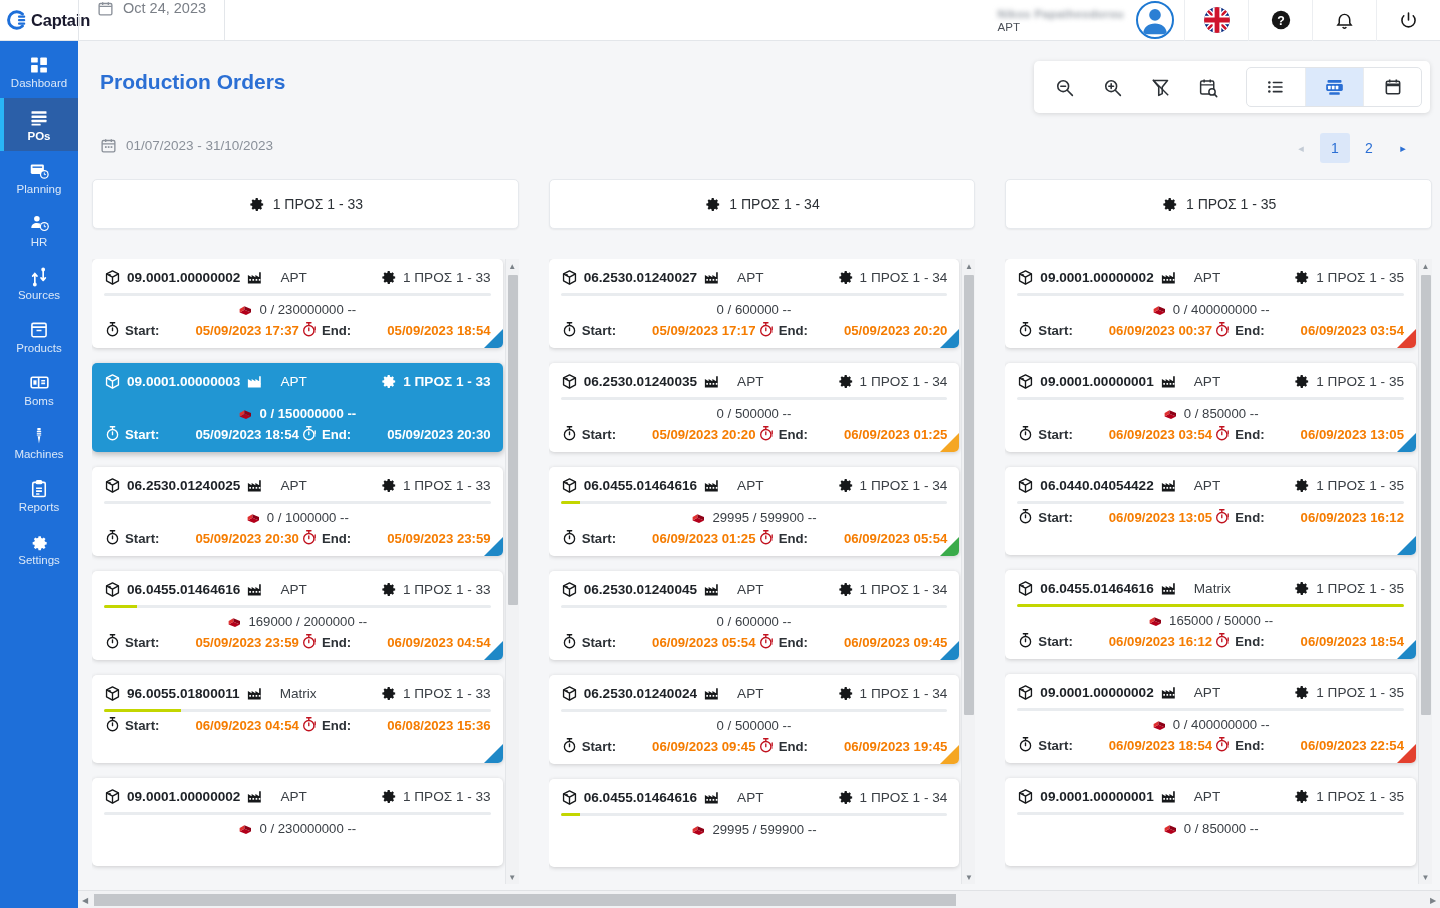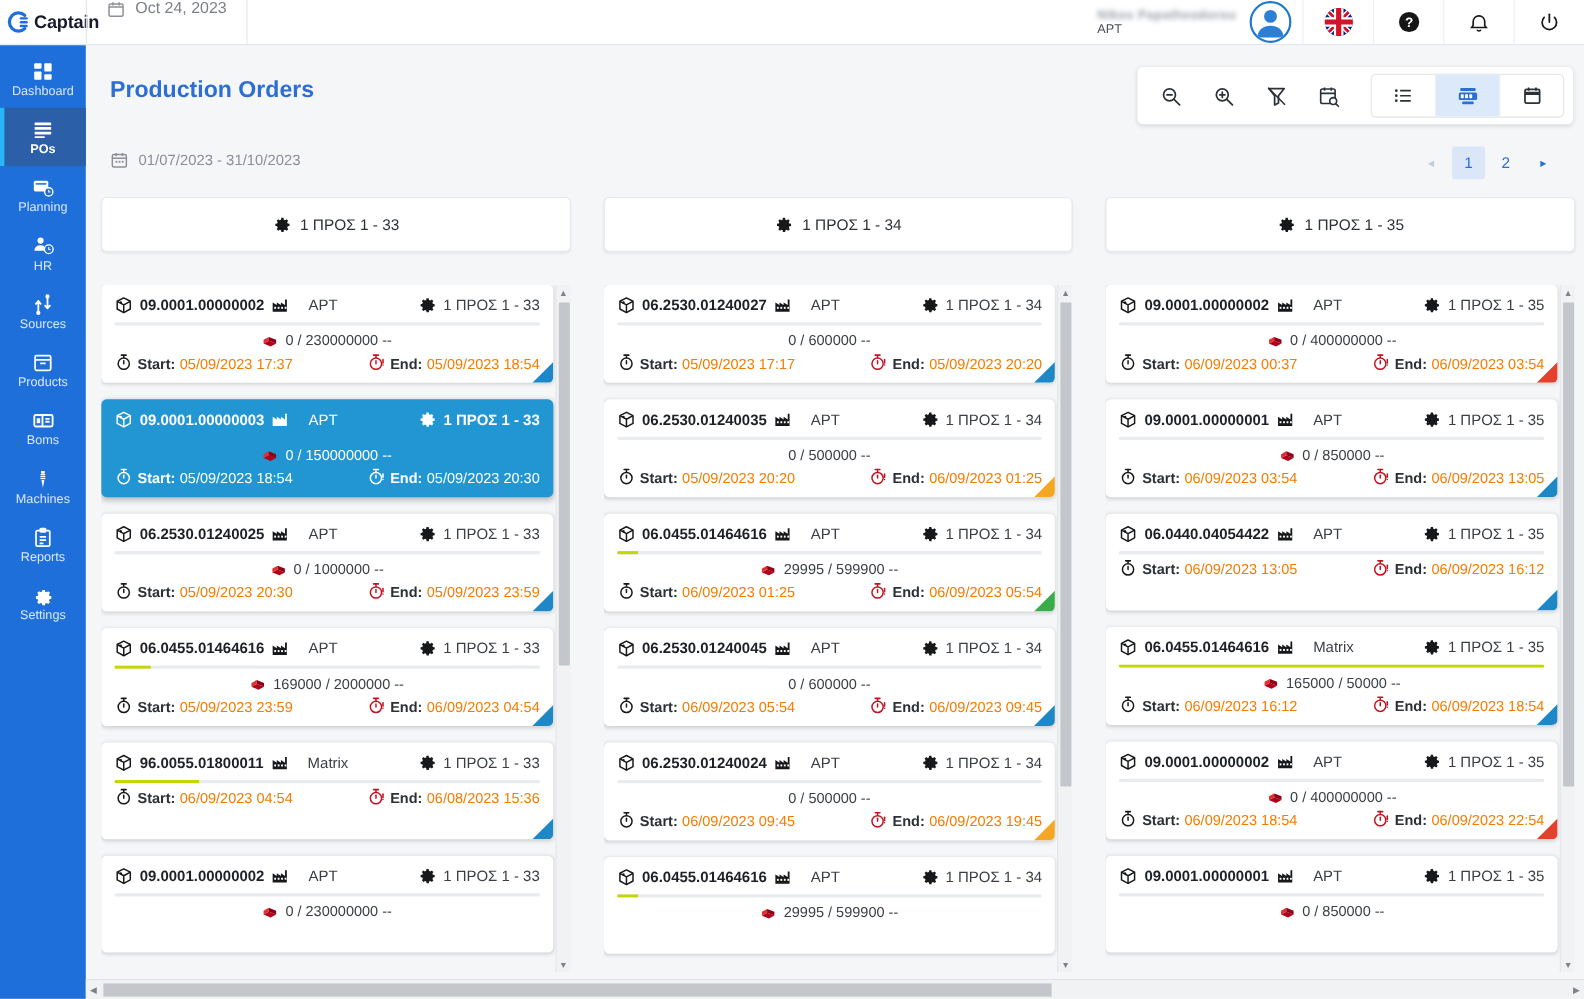--- a/index.html
+++ b/index.html
@@ -147,29 +147,29 @@
     overflow: hidden;
   }
   .progress > i { display: block; height: 100%; background: #c3d600; }
   .card.sel .progress { background: transparent; }
 
   .qty {
     text-align: center; font-size: 13.2px; color: #3a3f45;
     display: flex; align-items: center; justify-content: center; gap: 6px;
     min-height: 18px;
   }
-  .card.sel .qty { color: #fff; font-weight: normal; }
+  .card.sel .qty { color: #fff; font-weight: bold; }
 
   .times {
     display: flex; align-items: center; justify-content: space-between;
     font-size: 13.2px; margin-top: 3px; white-space: nowrap;
   }
   .tchunk { display: flex; align-items: flex-end; gap: 4px; }
   .tlabel { color: #2c3136; font-weight: bold; }
-  .tval { color: #f57c00; font-weight: normal; }
+  .tval { color: #f57c00; font-weight: bold; margin-left: 32px; }
   .card.sel .tlabel, .card.sel .tval { color: #fff; }
 
   .corner {
     position: absolute; right: 0; bottom: 0; width: 0; height: 0;
     border-left: 19px solid transparent; border-bottom: 19px solid #1e88c7;
   }
   .corner.blue   { border-bottom-color: #1e88c7; }
   .corner.orange { border-bottom-color: #f5a623; }
   .corner.green  { border-bottom-color: #3aab4a; }
   .corner.red    { border-bottom-color: #e3402e; }

